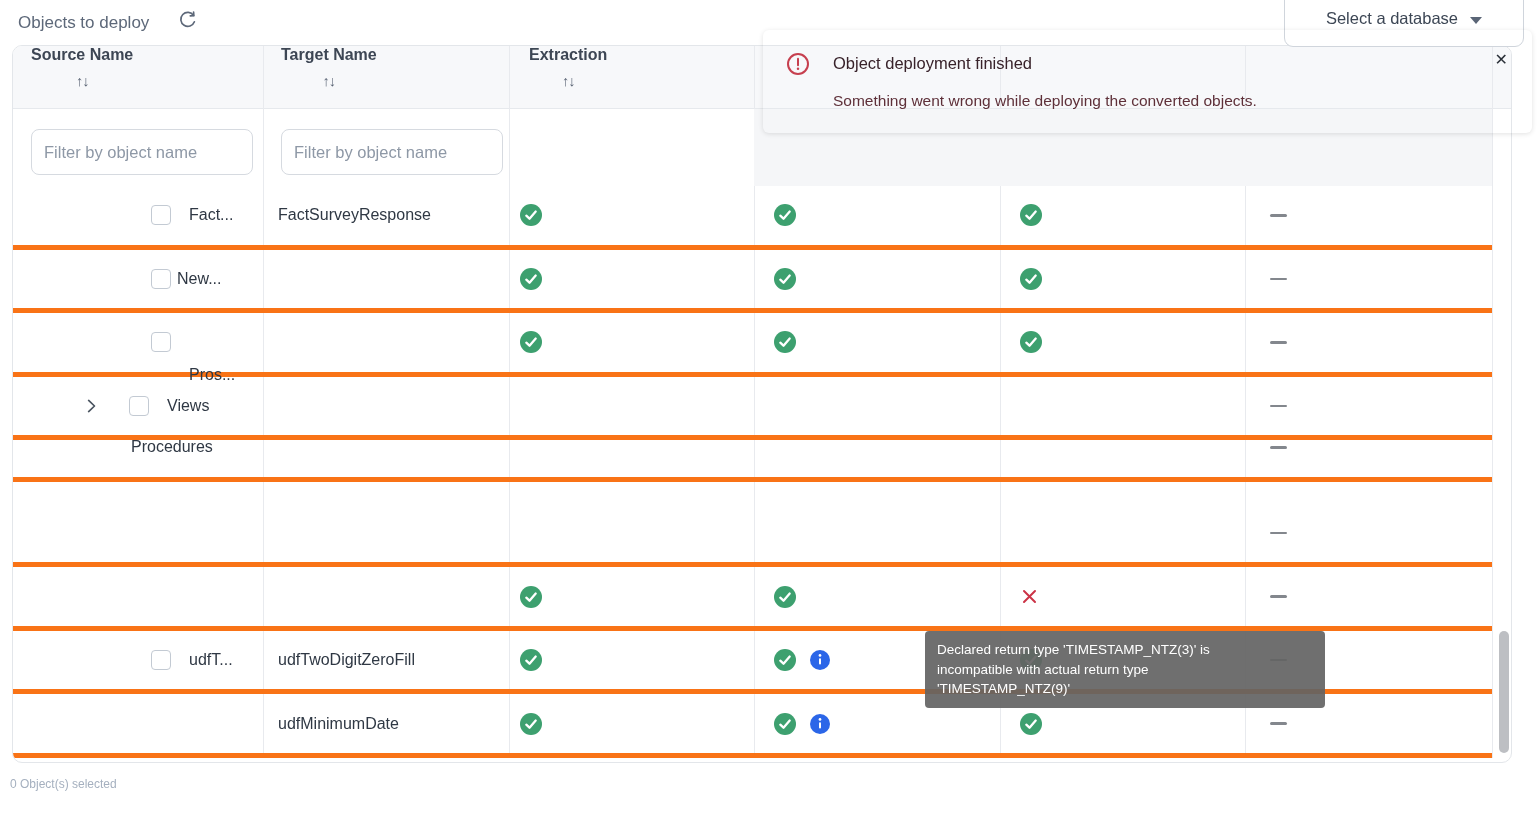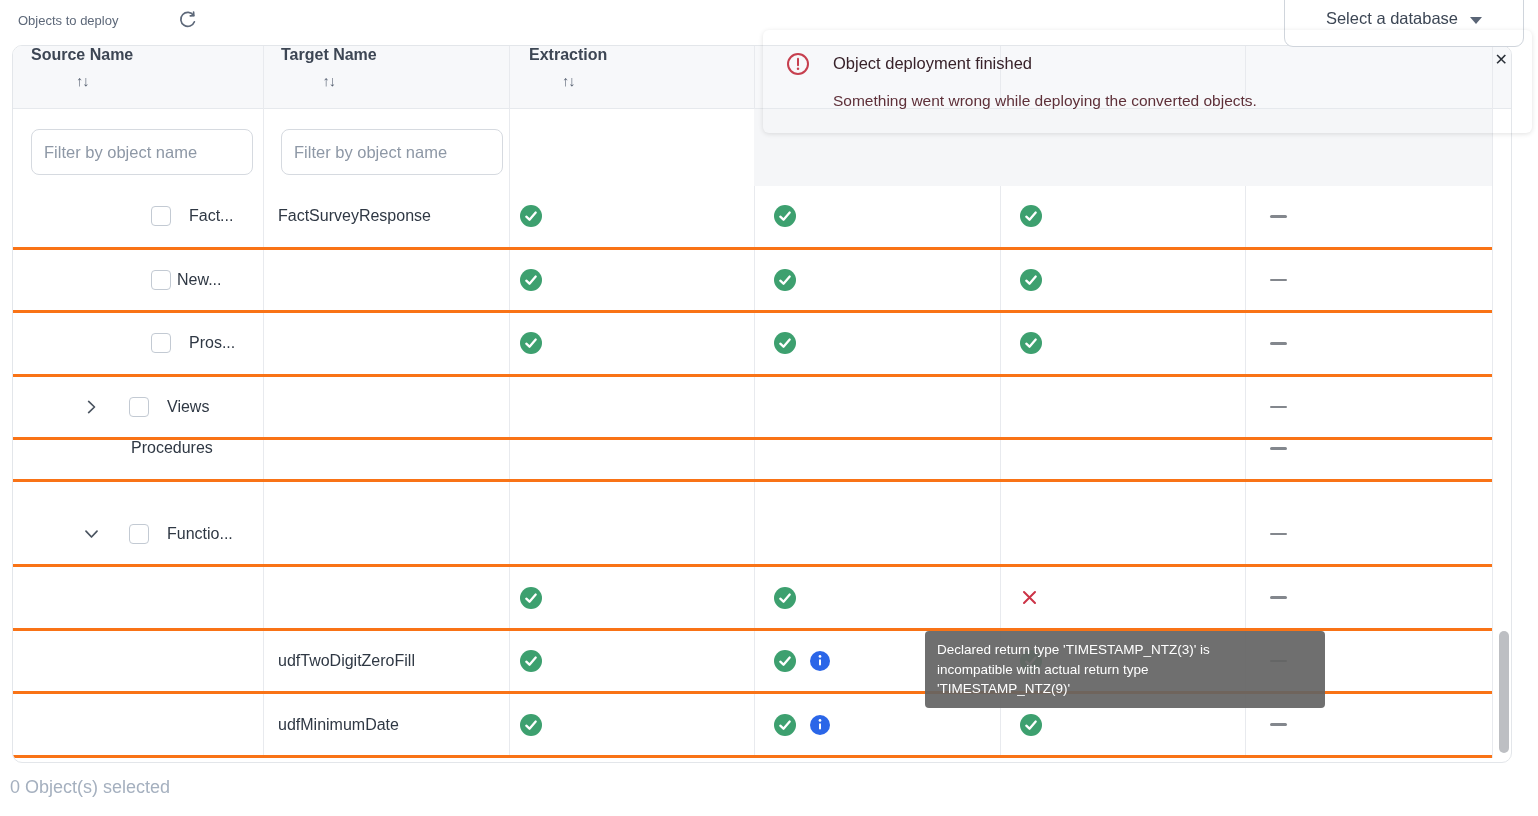--- a/index.html
+++ b/index.html
@@ -1,20 +1,20 @@
 <!DOCTYPE html>
 <html style="--success: #3da06f; --info: #2b66e8; --error: #cc3347; --toast-bg: #f8d6dc; --toast-accent: #c63f4e;"><head>
 <meta charset="utf-8">
 <style>
   html,body{margin:0;padding:0;background:#fff;}
   .stage{position:relative;width:1538px;height:816px;background:#fff;
          font-family:"Liberation Sans",sans-serif;overflow:hidden;}
 
   
-  .page-title{position:absolute;left:18px;top:13px;font-size:13px;color:#5d6879;}
+  .page-title{position:absolute;left:18px;top:13px;font-size:17px;color:#5d6879;}
   .refresh{position:absolute;left:176px;top:9px;width:24px;height:24px;border:none;background:none;
            cursor:pointer;padding:0;}
   .db-select{position:absolute;left:1284px;top:-10px;width:240px;height:57px;background:#fff;
              border:1px solid #d0d5dc;border-radius:9px;display:flex;align-items:center;
              justify-content:center;gap:12px;font-family:inherit;font-size:16.5px;color:#3c4654;
              cursor:pointer;z-index:2;}
   .caret{width:0;height:0;border-left:6px solid transparent;border-right:6px solid transparent;
          border-top:7px solid #5a6576;margin-top:3px;}
 
   
@@ -25,21 +25,21 @@
         border-bottom:1px solid #e6e9ed;box-sizing:border-box;}
   .th{position:absolute;top:0;height:63px;display:flex;align-items:center;gap:9px;cursor:pointer;flex-direction:column;}
   .th .tlabel{font-size:16px;font-weight:700;color:#3d4654;}
   .th .sort{font-size:14.5px;color:#5a6474;letter-spacing:-1px;}
   .filterbg{position:absolute;left:741px;top:63px;width:738px;height:77px;background:#f5f6f8;}
   .fin{position:absolute;top:83px;width:222px;height:46px;border:1px solid #d6dae0;border-radius:8px;
        box-sizing:border-box;padding:0 12px;font-family:inherit;font-size:16.5px;color:#333;outline:none;}
   .fin::placeholder{color:#8e98a6;}
 
   
-  .tr{position:absolute;left:0;width:1479px;border-bottom:3px solid #f97316;box-sizing:border-box;}
+  .tr{position:absolute;left:0;width:1479px;border-bottom:5px solid #f97316;box-sizing:border-box;}
   .src{position:absolute;left:0;top:0;bottom:0;width:250px;}
   .src .lbl,.tgt .lbl{position:absolute;top:50%;transform:translateY(-50%);font-size:16px;
         color:#2f3844;white-space:nowrap;}
   .cb{position:absolute;top:50%;transform:translateY(-50%);width:20px;height:20px;appearance:none;
       -webkit-appearance:none;border:1.5px solid #c3cad3;border-radius:4px;background:#fff;
       margin:0;cursor:pointer;}
   .chev{position:absolute;top:50%;transform:translateY(-50%);width:17px;height:17px;cursor:pointer;
         display:flex;align-items:center;justify-content:center;}
   .chev.down{transform:translateY(-50%) rotate(90deg);}
   .tgt{position:absolute;left:250px;top:0;bottom:0;width:246px;}
@@ -58,21 +58,21 @@
 
   
   .toast{position:absolute;left:763px;top:30px;width:769px;height:103px;border-radius:6px;
          box-shadow:0 1px 5px rgba(0,0,0,0.12);z-index:8;}
   .toast-title{position:absolute;left:70px;top:24px;font-size:16.5px;font-weight:500;color:#38222a;}
   .toast-msg{position:absolute;left:70px;top:62px;font-size:15.5px;color:#5e3039;}
   .toast-icon{position:absolute;left:23px;top:22px;width:24px;height:24px;}
   .toast-close{position:absolute;right:22px;top:18px;border:none;background:none;font-size:16px;
                color:#2a3038;cursor:pointer;font-family:inherit;padding:2px;}
 
-  .footer{position:absolute;left:10px;top:777px;font-size:18px;color:#a5b0bf;}
+  .footer{position:absolute;left:10px;top:777px;font-size:12px;color:#a5b0bf;}
 </style>
 </head>
 <body>
 
 <div class="stage">
 
   <span class="page-title">Objects to deploy</span>
 
   <button class="refresh" title="">
     <span>
@@ -185,21 +185,21 @@
           </div>
           <div class="st" style="left: 1257px;">
             <span>
               <span class="dashbar"></span>
             </span>
           </div>
         </div>
         <div class="tr" style="top: 267.1px; height: 63.5px;">
           <div class="src">
             <input type="checkbox" class="cb" style="left: 138px;">
-            <span class="lbl" style="left: 176px;">Pros...</span>
+            <span class="lbl" style="left: 176px; margin-top: 33px;">Pros...</span>
           </div>
           <div class="st" style="left: 507px;">
             <span>
               <svg width="22" height="22" viewBox="0 0 22 22">
                 <circle cx="11" cy="11" r="11" style="fill:var(--success)"></circle>
                 <path d="M6.3 11.7 L9.5 14.7 L15.7 7.5" style="fill:none;stroke:#fff;stroke-width:2.3;stroke-linecap:round;stroke-linejoin:round"></path>
               </svg>
             </span>
           </div>
           <div class="st" style="left: 761px;">
@@ -252,29 +252,20 @@
           <div class="st" style="left: 507px;"></div>
           <div class="st" style="left: 761px;"></div>
           <div class="st" style="left: 1007px;"></div>
           <div class="st" style="left: 1257px;">
             <span>
               <span class="dashbar"></span>
             </span>
           </div>
         </div>
         <div class="tr" style="top: 457.8px; height: 63.5px;">
-          <div class="src">
-            <span class="chev down" style="left: 70px;">
-              <svg width="17" height="17" viewBox="0 0 16 16">
-                <path d="M5.3 2.8 L10.8 8 L5.3 13.2" style="fill:none;stroke:#4a5460;stroke-width:1.6;stroke-linecap:round;stroke-linejoin:round"></path>
-              </svg>
-            </span>
-            <input type="checkbox" class="cb" style="left: 116px;">
-            <span class="lbl" style="left: 154px;">Functio...</span>
-          </div>
           <div class="tgt"></div>
           <div class="st" style="left: 507px;"></div>
           <div class="st" style="left: 761px;"></div>
           <div class="st" style="left: 1007px;"></div>
           <div class="st" style="left: 1257px;">
             <span>
               <span class="dashbar"></span>
             </span>
           </div>
         </div>
@@ -302,20 +293,24 @@
               </svg>
             </span>
           </div>
           <div class="st" style="left: 1257px;">
             <span>
               <span class="dashbar"></span>
             </span>
           </div>
         </div>
         <div class="tr" style="top: 584.8px; height: 63.5px;">
+          <div class="src">
+            <input type="checkbox" class="cb" style="left: 138px;">
+            <span class="lbl" style="left: 176px;">udfT...</span>
+          </div>
           <div class="tgt">
             <span class="lbl">udfTwoDigitZeroFill</span>
           </div>
           <div class="st" style="left: 507px;">
             <span>
               <svg width="22" height="22" viewBox="0 0 22 22">
                 <circle cx="11" cy="11" r="11" style="fill:var(--success)"></circle>
                 <path d="M6.3 11.7 L9.5 14.7 L15.7 7.5" style="fill:none;stroke:#fff;stroke-width:2.3;stroke-linecap:round;stroke-linejoin:round"></path>
               </svg>
             </span>

